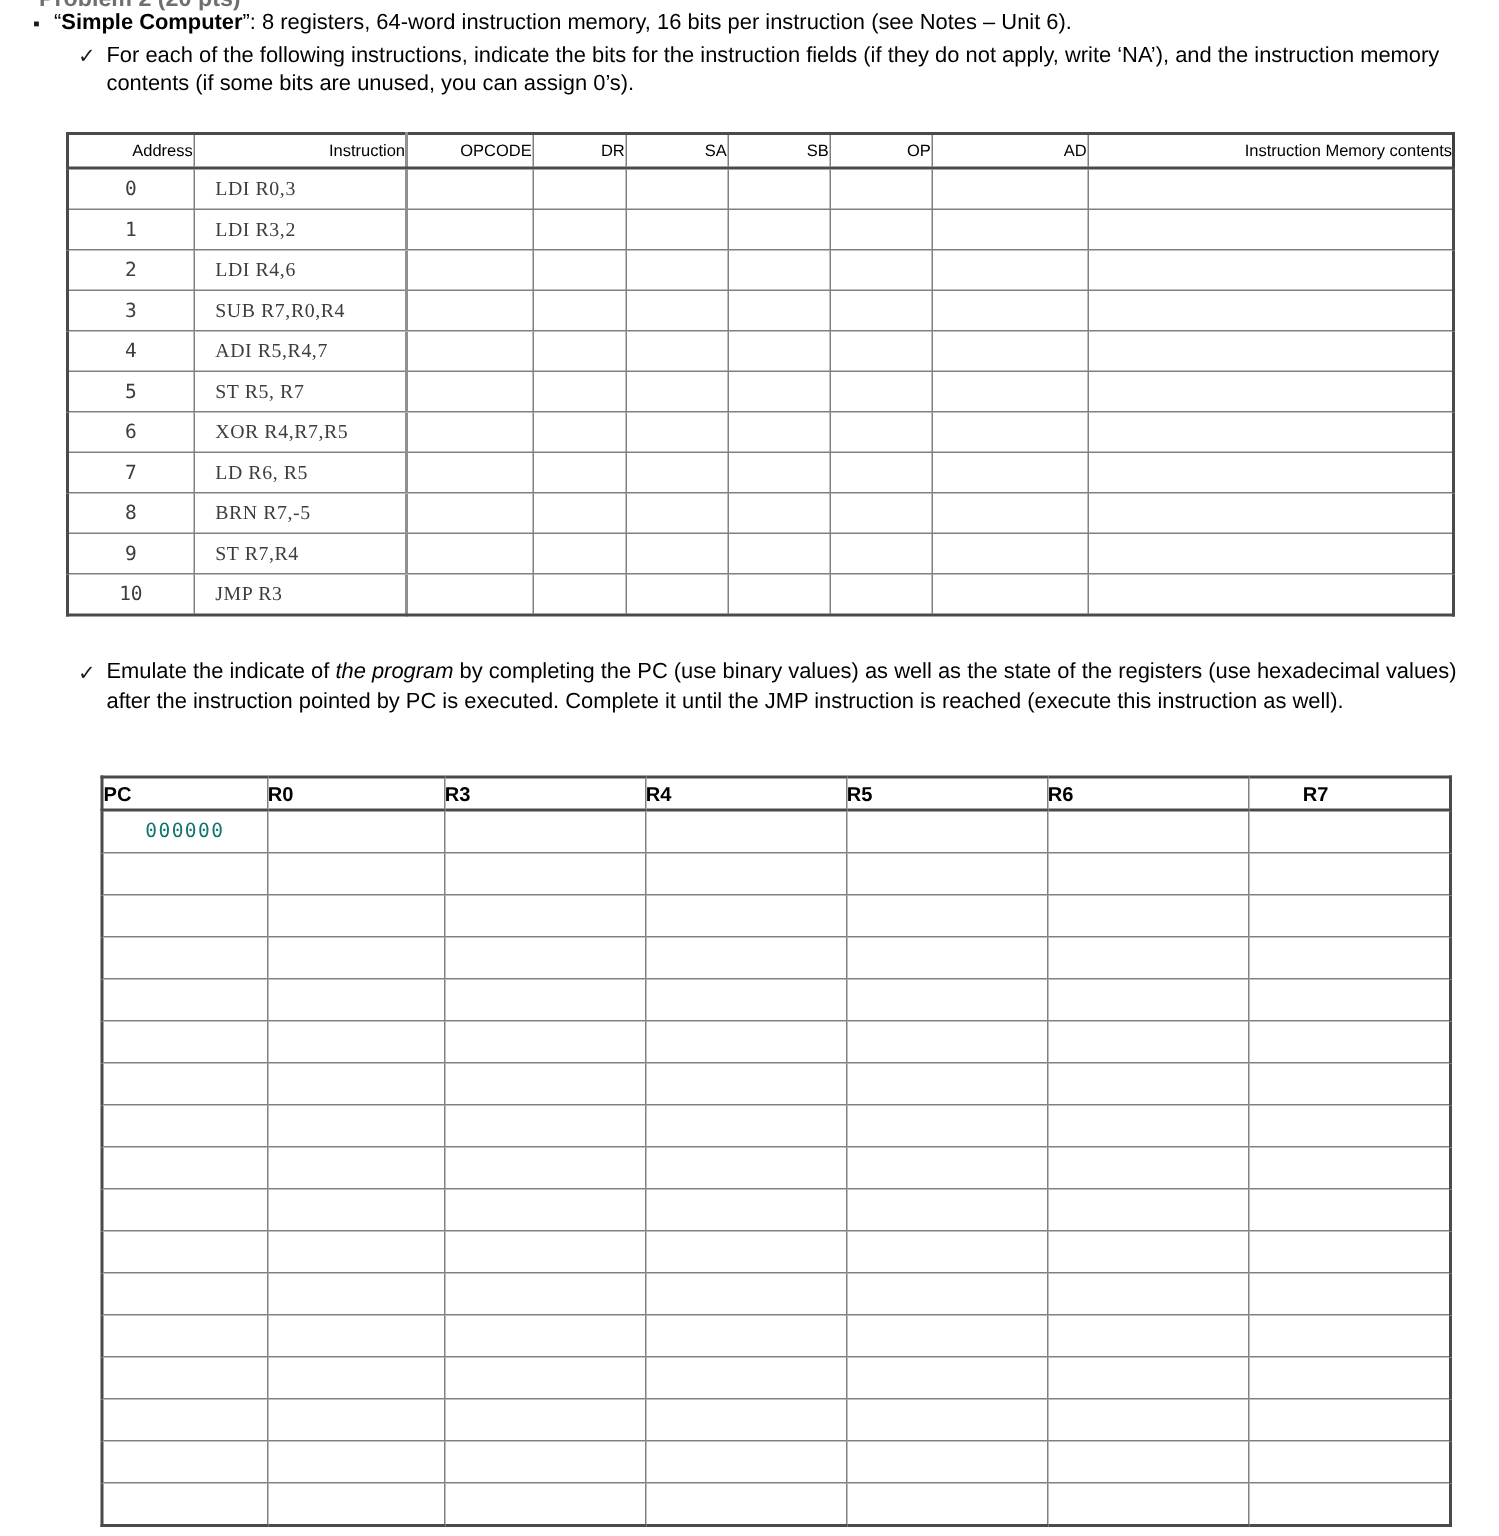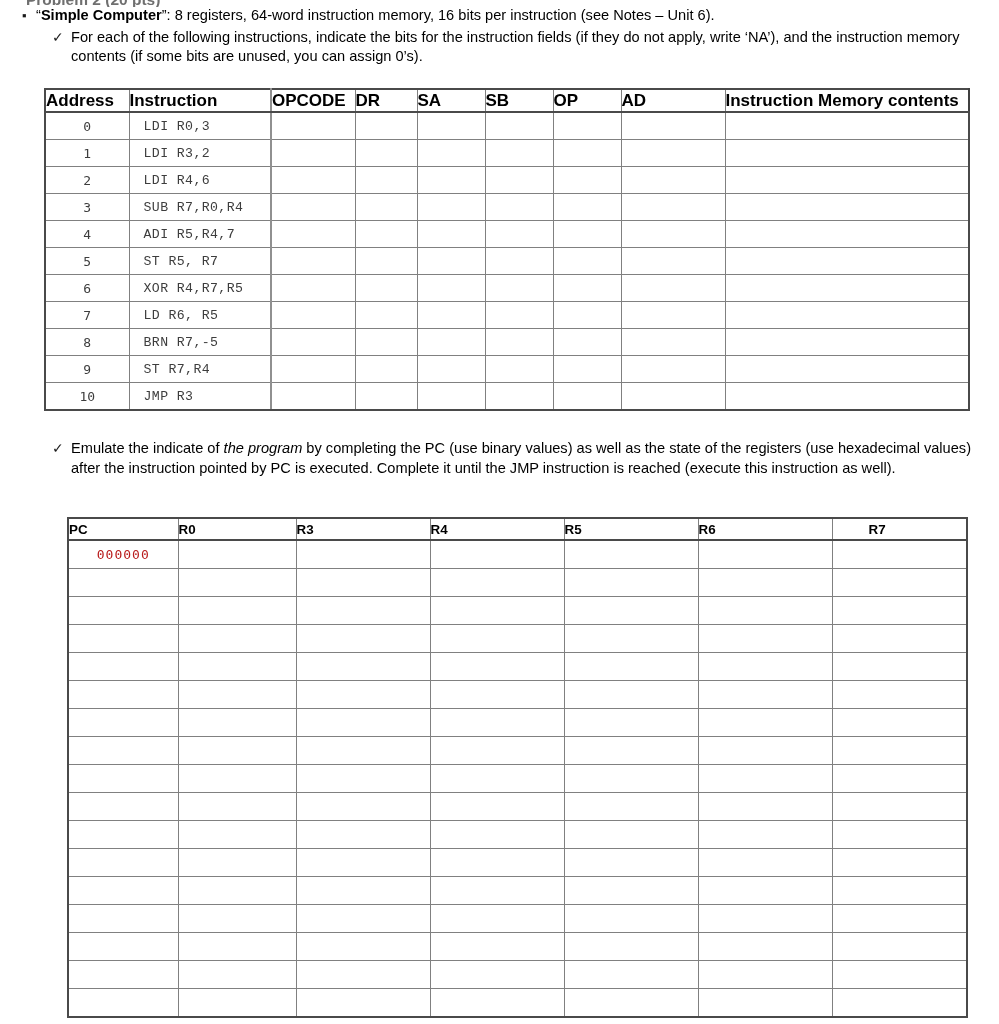--- a/index.html
+++ b/index.html
@@ -82,38 +82,38 @@
     table-layout: fixed;
   }
   .tbl-instr th, .tbl-instr td {
     border: 1px solid #808080;
     height: 26px;
     padding: 0;
   }
   .tbl-instr thead th {
     border-top: 2px solid #4a4a4a;
     border-bottom: 2px solid #4a4a4a;
-    font-size: 17px;
-    font-weight: bold;
-    text-align: left;
+    font-size: 11px;
+    font-weight: normal;
+    text-align: right;
     height: 21px;
   }
   .tbl-instr tbody tr:last-child td {
     border-bottom: 2px solid #4a4a4a;
   }
   .tbl-instr td.c-addr {
     text-align: center;
     font-family: "DejaVu Sans Mono", monospace;
     font-size: 13px;
     color: #3d3d3d;
   }
   .tbl-instr td.c-ins {
     text-align: left;
     padding-left: 14px;
-    font-family: Liberation Mono, monospace;
+    font-family: Liberation Serif, serif;
     font-size: 13.2px;
     color: #3d3d3d;
     letter-spacing: 0.4px;
     margin-top: 48px;
   }
   .tbl-instr th.h-addr  { border-left: 2px solid #4a4a4a; }
   .tbl-instr td.c-addr  { border-left: 2px solid #4a4a4a; }
   .tbl-instr th.h-mem   { border-right: 2px solid #404040; }
   .tbl-instr td.c-mem   { border-right: 2px solid #4a4a4a; }
   .tbl-instr th.h-ins   { border-right: 2px solid #909090; }
@@ -157,21 +157,21 @@
     border-bottom: 2px solid #4a4a4a;
   }
   .tbl-reg th.h-first { border-left: 2px solid #4a4a4a; }
   .tbl-reg td.c-first { border-left: 2px solid #4a4a4a; }
   .tbl-reg th.h-last  { border-right: 2px solid #4a4a4a; padding-left: 36px; }
   .tbl-reg td.c-last  { border-right: 2px solid #4a4a4a; }
   .tbl-reg td.c-pc {
     text-align: center;
     font-family: "DejaVu Sans Mono", monospace;
     font-size: 13px;
-    color: #b91c1c;
+    color: #0f766e;
     letter-spacing: 1px;
   }
 </style>
 </head>
 <body>
 
 <div class="cutoff-strip">
   <span>Problem 2 (20 pts)</span>
 </div>
 

